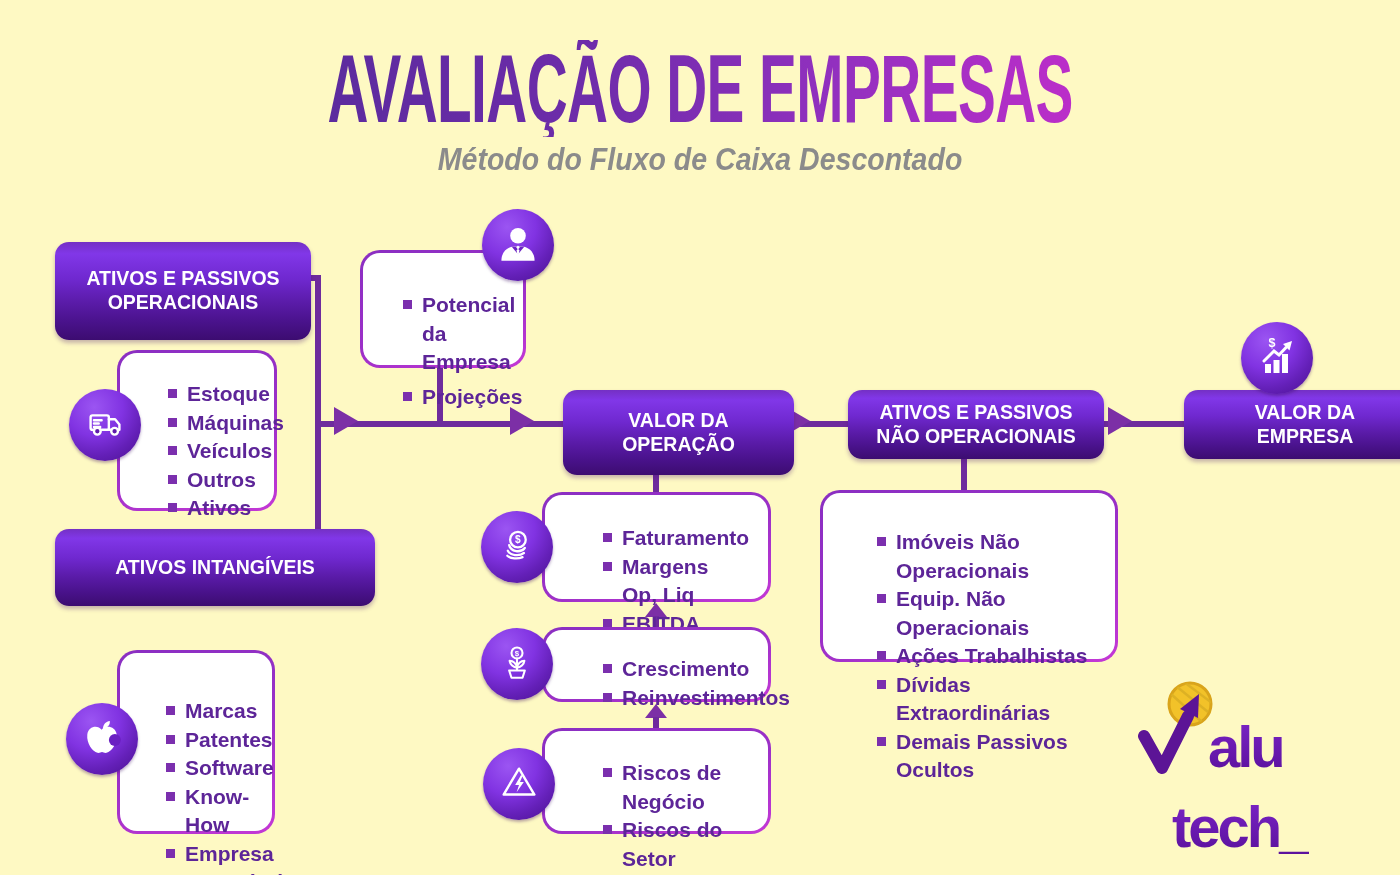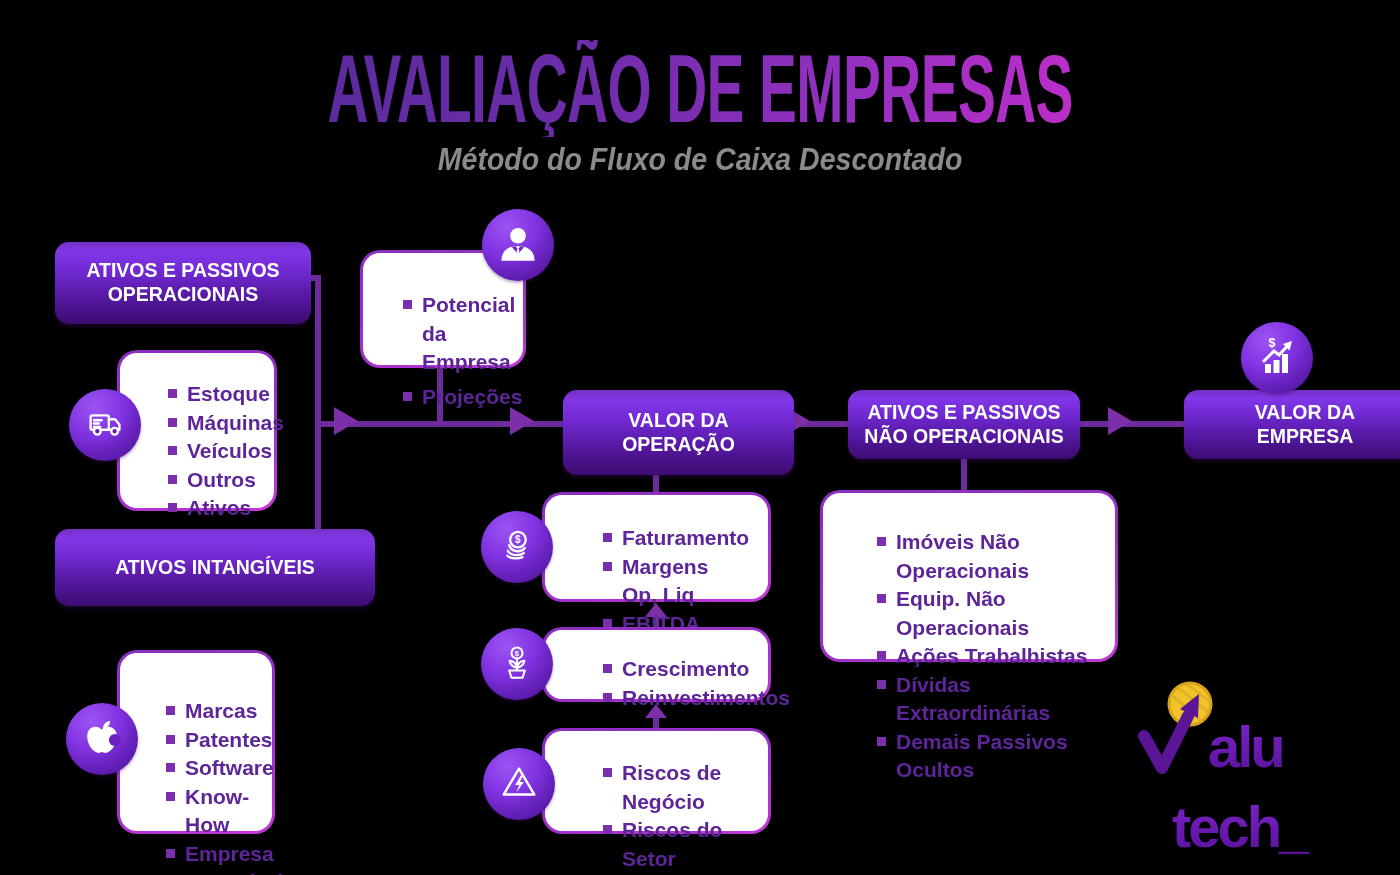--- a/index.html
+++ b/index.html
@@ -1,16 +1,16 @@
 <!DOCTYPE html>
 <html><head>
 <meta charset="utf-8">
 <style>
   html,body{margin:0;padding:0;background:#fff;}
-  .canvas{position:relative;width:1400px;height:875px;background:#000000;overflow:hidden;
+  .canvas{position:relative;width:1400px;height:875px;background:#fef9c3;overflow:hidden;
           font-family:"Liberation Sans",sans-serif;}
 
   
   .title-wrap{position:absolute;left:0;top:40px;width:100%;text-align:center;z-index:4;}
   .title-text{display:inline-block;font-size:97px;font-weight:800;line-height:1;letter-spacing:-1px;
     transform:scaleX(0.585);transform-origin:50% 50%;white-space:nowrap;
     background:linear-gradient(90deg,#5c2b9e 0%,#6e2caa 35%,#9230bf 68%,#bb2ec9 100%);
     -webkit-background-clip:text;background-clip:text;color:transparent;-webkit-text-fill-color:transparent;}
   .subtitle-wrap{position:absolute;left:0;top:142px;width:100%;text-align:center;z-index:4;}
   .subtitle-text{display:inline-block;font-size:31px;font-weight:bold;font-style:italic;color:#8b8b8b;
@@ -78,33 +78,33 @@
   <div class="hline" style="left:1080px;top:421px;width:104px;"></div>
   <div class="arrow-r" style="left:1108px;top:407px;"></div>
   <div class="vline" style="left:961px;top:459px;height:32px;"></div>
   <div class="arrow-u" style="left:645px;top:460px;"></div>
   <div class="vline" style="left:653px;top:473px;height:19px;"></div>
   <div class="arrow-u" style="left:645px;top:603px;"></div>
   <div class="vline" style="left:653px;top:616px;height:11px;"></div>
   <div class="arrow-u" style="left:645px;top:704px;"></div>
   <div class="vline" style="left:653px;top:717px;height:11px;"></div>
 
-  <div class="pbox" style="left:55px;top:242px;width:228px;height:74px;padding:4px 14px;">
+  <div class="pbox" style="left:55px;top:242px;width:228px;height:74px;padding:12px 14px;">
     <span>ATIVOS E PASSIVOS OPERACIONAIS</span>
   </div>
 
   <div class="pbox" style="left:55px;top:529px;width:228px;height:77px;padding:0 46px;">
     <span>ATIVOS INTANGÍVEIS</span>
   </div>
 
   <div class="pbox" style="left:563px;top:390px;width:183px;height:69px;padding:8px 24px;">
     <span>VALOR DA OPERAÇÃO</span>
   </div>
 
-  <div class="pbox" style="left:848px;top:390px;width:232px;height:69px;padding:0 0;">
+  <div class="pbox" style="left:848px;top:390px;width:232px;height:69px;padding:0 12px;">
     <span>ATIVOS E PASSIVOS NÃO OPERACIONAIS</span>
   </div>
 
   <div class="pbox" style="left:1184px;top:390px;width:186px;height:69px;padding:0 28px;">
     <span>VALOR DA EMPRESA</span>
   </div>
 
   <div class="wbox" style="left:117px;top:350px;width:160px;height:161px;padding:11px 6px 6px 32px;">
     <ul>
       <li>

